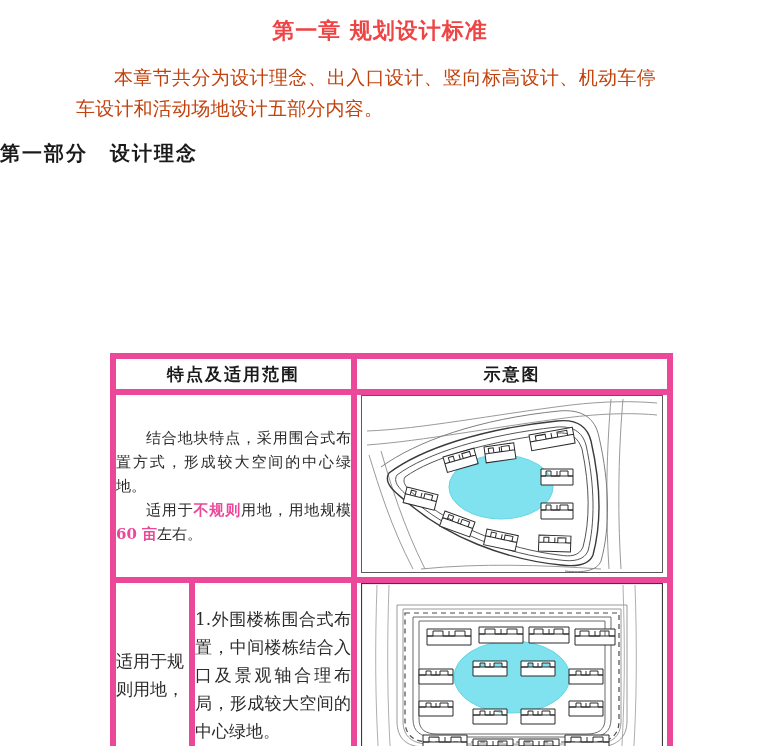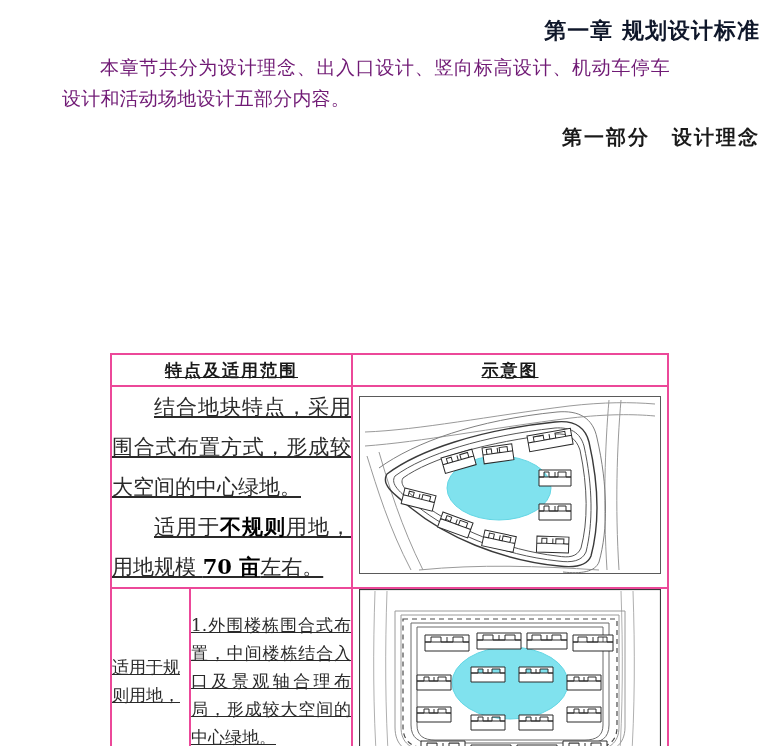--- a/index.html
+++ b/index.html
@@ -17,84 +17,83 @@
   .page {
     position: relative;
     width: 760px;
     height: 746px;
     box-sizing: border-box;
     padding: 0;
   }
 
   
   .doc-title {
-    text-align: right;
+    text-align: center;
     font-family: "DejaVu Sans", "Liberation Sans", sans-serif;
     font-weight: bold;
     font-size: 22px;
     letter-spacing: 1px;
     margin: 16px 0 6px 0;
-    color: #0f172a;
+    color: #ef4444;
   }
   .section-title {
-    text-align: right;
+    text-align: left;
     font-family: "DejaVu Sans", "Liberation Sans", sans-serif;
     font-weight: bold;
     font-size: 20px;
     letter-spacing: 2px;
     margin: 10px 0 4px 0;
     color: #1a1a1a;
   }
 
   
   .body-wrap {
     padding: 0 88px 0 60px;
   }
   p.para {
-    margin: 2px;
+    margin: 16px;
     font-size: 19px;
     line-height: 31px;
     text-indent: 2em;
     text-align: justify;
     text-justify: inter-ideograph;
-    color: #701a75;
+    color: #c2410c;
     letter-spacing: 0.2px;
   }
 
   
   .tbl-wrap {
     position: absolute;
     left: 110px;
     top: 337px;
     width: 557px;
   }
   table.layout-table {
     border-collapse: collapse;
     width: 557px;
     table-layout: fixed;
   }
   table.layout-table td,
   table.layout-table th {
-    border: 2px solid #ec4899;
+    border: 6px solid #ec4899;
     padding: 0;
     vertical-align: middle;
-    text-decoration: underline;
   }
   th.col-head {
     font-family: "DejaVu Sans", "Liberation Sans", serif;
     font-weight: bold;
     font-size: 17px;
     letter-spacing: 2px;
     height: 30px;
     color: #1a1a1a;
   }
   td.feature-cell {
     padding: 6px 10px 6px 10px;
-    font-size: 21px;
-    line-height: 40px;
+    font-size: 15px;
+    line-height: 24px;
     text-align: justify;
     text-justify: inter-ideograph;
     color: #2a2a2a;
   }
   td.feature-cell p {
     margin: 0;
     text-indent: 2em;
   }
   td.side-cell {
     font-size: 17px;
@@ -107,21 +106,21 @@
   td.sub-feature-cell {
     padding: 6px 10px;
     font-size: 17px;
     line-height: 28px;
     text-align: justify;
     text-justify: inter-ideograph;
     color: #2a2a2a;
     vertical-align: middle;
   }
   td.sub-feature-cell p { margin: 0; }
-  b.em { font-weight: bold; color: #000000; }
+  b.em { font-weight: bold; color: #ec4899; }
   td.diagram-cell {
     text-align: center;
     padding: 6px 4px;
   }
   .diagram-box {
     display: inline-block;
     line-height: 0;
   }
 </style>
 </head>
@@ -150,21 +149,21 @@
 
       <tbody>
           <tr>
         <th class="col-head" colspan="2">特点及适用范围</th>
         <th class="col-head">示意图</th>
       </tr>
 
       <tr>
         <td class="feature-cell" colspan="2">
           <p>结合地块特点，采用围合式布置方式，形成较大空间的中心绿地。</p>
-          <p><span>适用于</span><b class="em">不规则</b><span>用地，用地规模 </span><b class="em">70 亩</b><span>左右。</span></p>
+          <p><span>适用于</span><b class="em">不规则</b><span>用地，用地规模 </span><b class="em">60 亩</b><span>左右。</span></p>
         </td>
         <td class="diagram-cell">
           <span class="diagram-box">
             <svg width="302" height="178" viewBox="0 0 302 178" xmlns="http://www.w3.org/2000/svg">
               <rect x="0.5" y="0.5" width="301" height="177" fill="#ffffff" stroke="#5a5a5a" stroke-width="1"></rect>
               <g fill="none" stroke="#9a9a9a" stroke-width="1">
                 <path d="M6,36 C60,34 130,20 210,10 C245,6 272,6 296,8"></path>
                 <path d="M6,50 C62,46 132,32 212,22 C248,18 274,18 296,20"></path>
                 <path d="M250,4 C246,50 244,110 248,174"></path>
                 <path d="M262,4 C258,50 256,110 260,174"></path>

